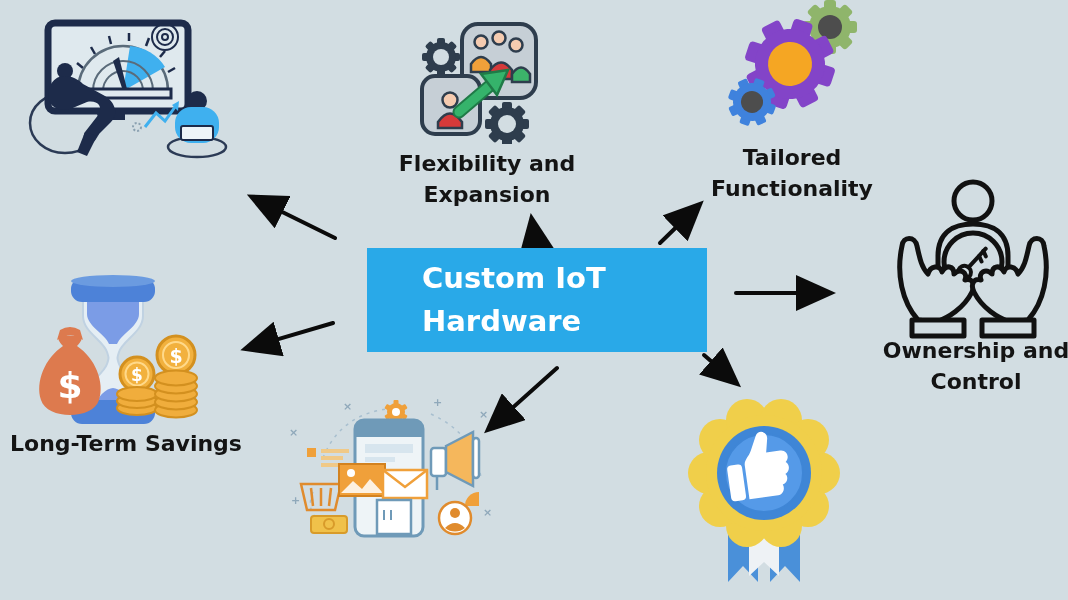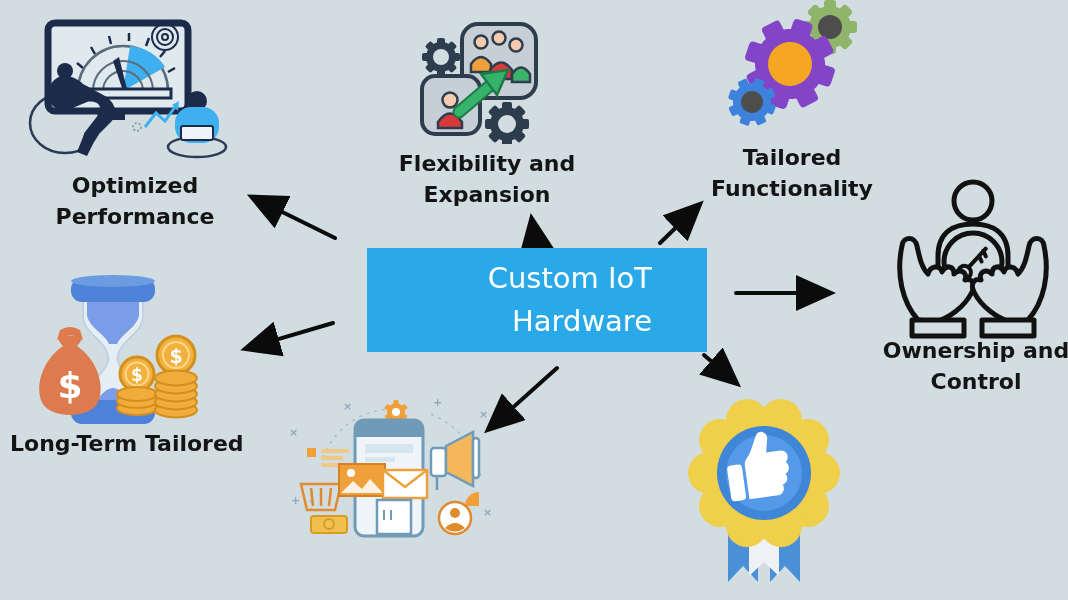--- a/index.html
+++ b/index.html
@@ -12,21 +12,21 @@
   .node-label{
     position:absolute;text-align:center;color:#141414;
     font-weight:700;font-size:22px;line-height:31px;
   }
   .nowrap{white-space:nowrap;}
   .center-box{
     position:absolute;left:367px;top:248px;width:340px;height:104px;
     background:#29a9e8;display:flex;align-items:center;justify-content:center;
   }
   .center-box .ctext{
-    width:230px;text-align:right;color:#ffffff;font-weight:400;
+    width:230px;text-align:left;color:#ffffff;font-weight:700;
     font-size:29px;line-height:43px;
   }
   svg{display:block;}
   .arrow-layer{position:absolute;left:0;top:0;pointer-events:none;}
 </style>
 </head>
 <body>
 
 <div class="stage">
 
@@ -361,25 +361,24 @@
     <circle cx="76" cy="95" r="39" fill="none" stroke="#3f86d6" stroke-width="2"></circle>
 
     <g transform="translate(76,95) rotate(-8)" fill="#ffffff">
       <rect x="-36" y="-12" width="15" height="36" rx="4"></rect>
       <path d="M-18,24 L-18,-10 C-18,-16 -13,-18 -10,-24 L-3,-38 C0,-44 9,-41 8,-34
                L5,-20 L19,-20 C26,-20 28,-12 23,-8 C27,-5 26,2 21,4 C24,7 22,13 17,14
                C19,18 16,24 11,24 Z"></path>
     </g>
   </svg>
 
-  <div class="node-label" style="left:30px;top:170px;width:210px">Optimized Performance</div>
 
   <div class="node-label" style="left:372px;top:148px;width:230px">Flexibility and Expansion</div>
 
   <div class="node-label" style="left:687px;top:142px;width:210px">Tailored Functionality</div>
 
   <div class="node-label" style="left:856px;top:335px;width:240px">Ownership and Control</div>
 
-  <div class="node-label nowrap" style="left:10px;top:428px;width:230px">Long-Term Tailored</div>
+  <div class="node-label nowrap" style="left:10px;top:428px;width:230px">Long-Term Savings</div>
 
 
 
 </div>
 
 </body></html>

